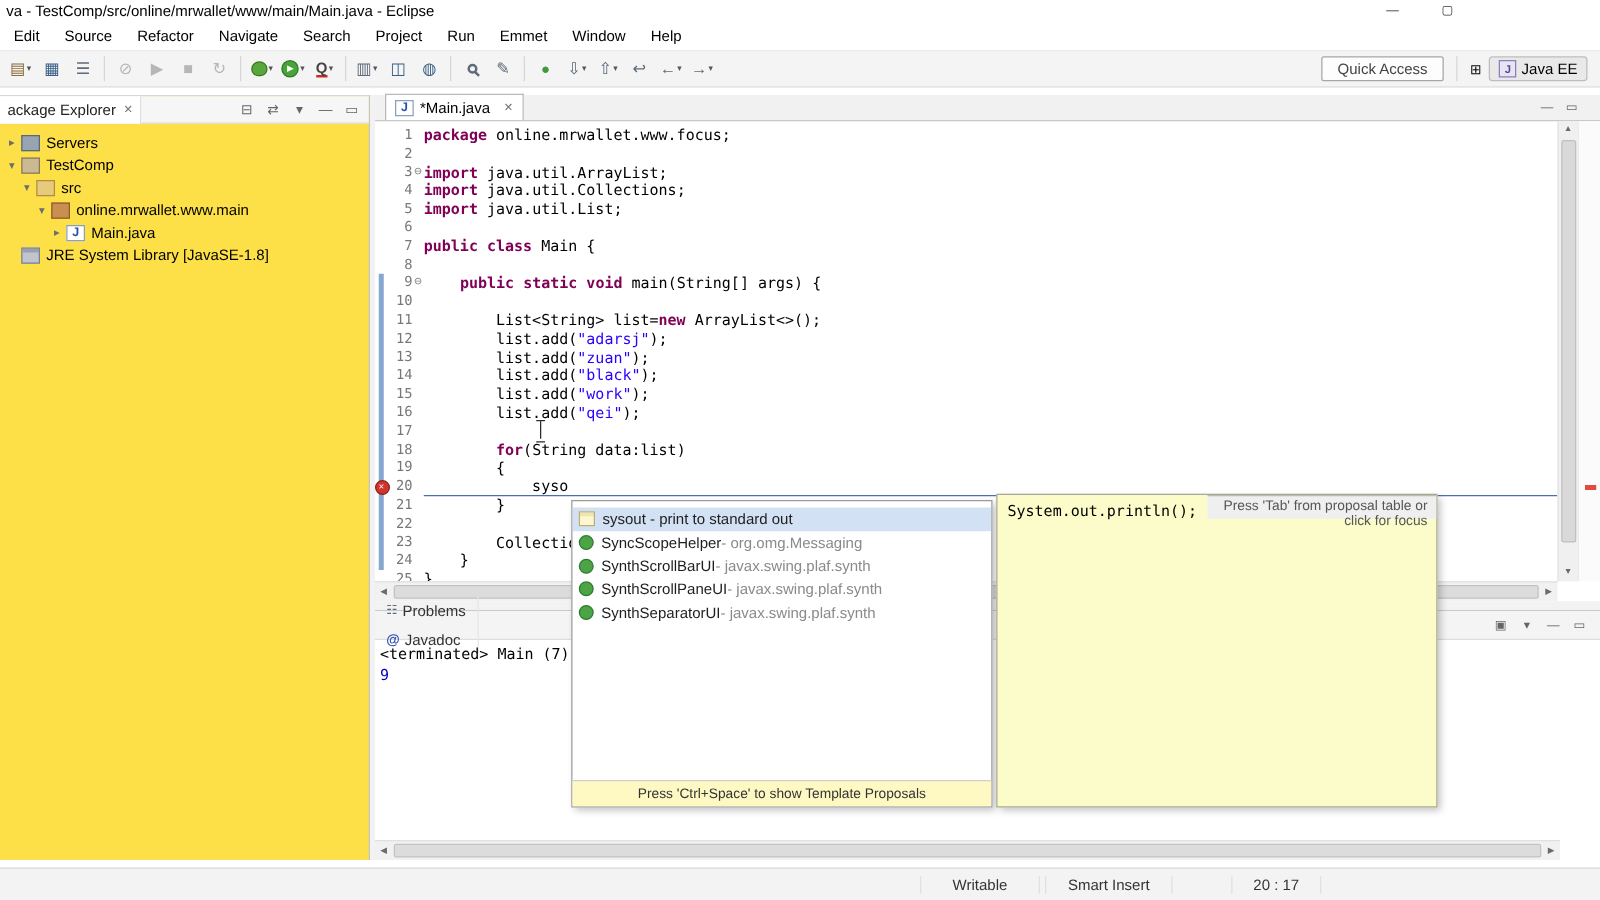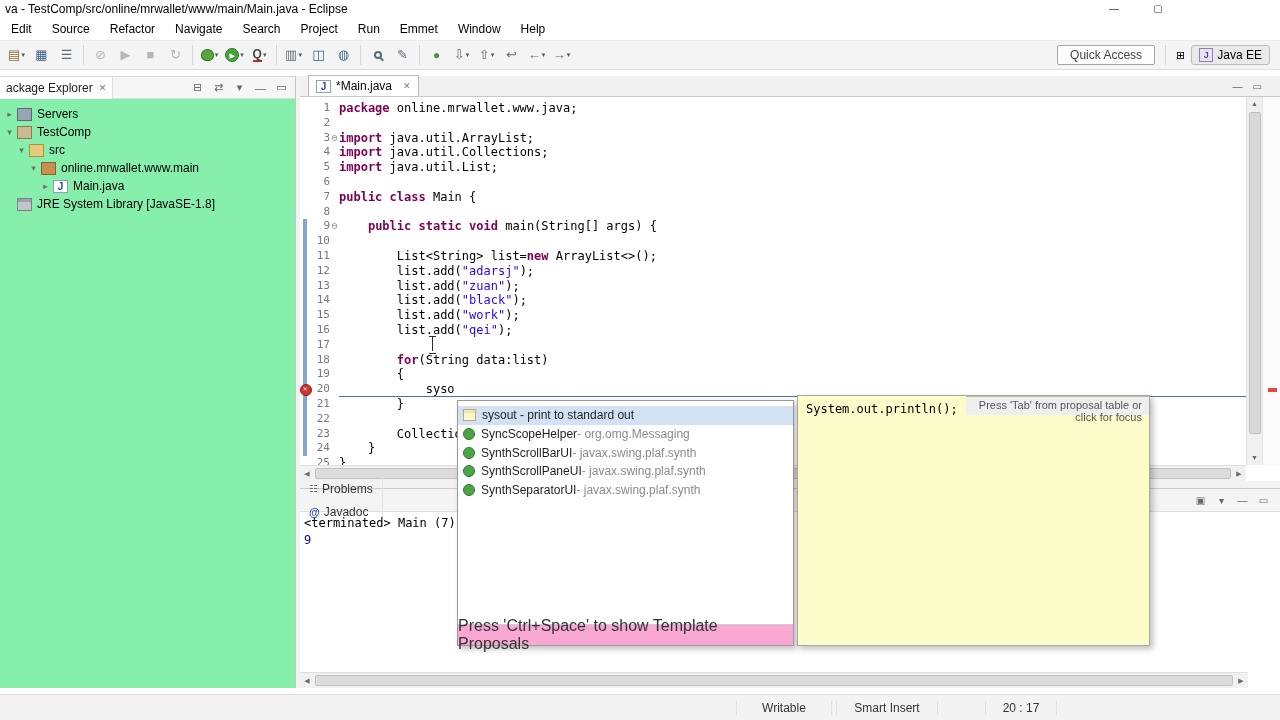--- a/index.html
+++ b/index.html
@@ -41,21 +41,21 @@
     transform:rotate(45deg);right:-4px;bottom:-3px}
   #tb-right{margin-left:auto;display:flex;align-items:center;gap:6px;padding-right:6px}
   #quick-access{border:1px solid #a6a6a6;border-radius:2px;background:#fdfdfd;color:#444;
     padding:2px 12px;line-height:14px}
   .persp-ico{width:14px;height:14px;background:#e8e4f4;border:1px solid #8d7fb8;color:#5b4a96;
     font-size:9px;font-weight:bold;text-align:center;line-height:12px;display:inline-block}
   #perspective-btn{display:flex;align-items:center;gap:4px;background:#e9e9e9;border:1px solid #bdbdbd;
     border-radius:3px;padding:2px 7px}
 
   
-  #pexplorer{position:absolute;left:0;top:76px;width:296px;height:612px;background:#86efac;
+  #pexplorer{position:absolute;left:0;top:76px;width:296px;height:612px;background:#fde047;
     border-top:1px solid #d8d8d8;border-right:1px solid #c4c4c4}
   #pe-header{height:22px;background:#f6f6f6;border-bottom:1px solid #dadada;display:flex;align-items:center}
   #pe-tab{display:flex;align-items:center;height:22px;background:#fff;border-right:1px solid #e0e0e0;padding:0 6px}
   #pe-title{color:#222;white-space:nowrap}
   .view-close{margin-left:6px;color:#777;font-size:9px}
   #pe-icons{margin-left:auto;display:flex;align-items:center;color:#666;padding-right:3px}
   .pe-ico{width:21px;text-align:center;font-size:11px}
   #pe-tree{padding-top:6px}
   .tree-row{height:18px;display:flex;align-items:center;white-space:nowrap}
   .tr-arrow{width:11px;text-align:center;color:#6d6d6d;font-size:9px}
@@ -130,22 +130,22 @@
     border:1px solid #9b9b9b;z-index:20;box-shadow:3px 3px 6px rgba(0,0,0,.25);display:flex;flex-direction:column}
   #ac-list{flex:1;padding-top:5px;overflow:hidden}
   .ac-row{height:18.7px;display:flex;align-items:center;padding-left:5px;white-space:nowrap}
   .ac-row.sel{background:#d2e2f4}
   .ac-ico{flex:0 0 auto;margin-right:6px}
   .ac-ico.template{width:13px;height:12px;background:#fdf6cf;border:1px solid #b9ad7e;
     box-shadow:inset 0 3px 0 #efe6ae}
   .ac-ico.class{width:12px;height:12px;border-radius:50%;background:#4da446;border:1px solid #2c7a2c}
   .ac-name{color:#1e1e1e}
   .ac-pkg{color:#8a8a8a}
-  #ac-footer{height:21px;border-top:1px solid #cfcfcf;background:#f9a8d4;display:flex;
-    align-items:center;justify-content:center;font-size:16px;color:#333}
+  #ac-footer{height:21px;border-top:1px solid #cfcfcf;background:#fef9c3;display:flex;
+    align-items:center;justify-content:center;font-size:11px;color:#333}
 
   
   #preview-popup{position:absolute;left:797px;top:395px;width:353px;height:251px;background:#fbfcca;
     border:1px solid #a8a89a;z-index:20;box-shadow:3px 3px 6px rgba(0,0,0,.25);display:flex;}
   #preview-code{flex:1;padding:6px 8px;font-family:"DejaVu Sans Mono","Liberation Mono",monospace;color:#000}
   #preview-footer{height:19px;border-top:1px solid #bdbdb0;background:#efefef;font-size:11px;
     color:#555;text-align:right;padding:2px 7px}
 
   
   #ibeam{position:absolute;left:428px;top:336px;width:9px;height:16px;z-index:30}
@@ -330,21 +330,21 @@
           <span>—</span>
           <span>▭</span>
         </span>
     </div>
     <div id="ecode">
       <div id="range-bar" style="top: 122.4px; height: 236.8px;"></div>
     <div class="cl">
           <span class="mk"></span>
           <span class="ln">1</span>
           <span class="fd"></span>
-          <span class="ct"><span class="tk-k">package</span><span class="tk-p"> online.mrwallet.www.java;</span></span>
+          <span class="ct"><span class="tk-k">package</span><span class="tk-p"> online.mrwallet.www.focus;</span></span>
         </div>
         <div class="cl">
           <span class="mk"></span>
           <span class="ln">2</span>
           <span class="fd"></span>
           <span class="ct"></span>
         </div>
         <div class="cl">
           <span class="mk"></span>
           <span class="ln">3</span>

